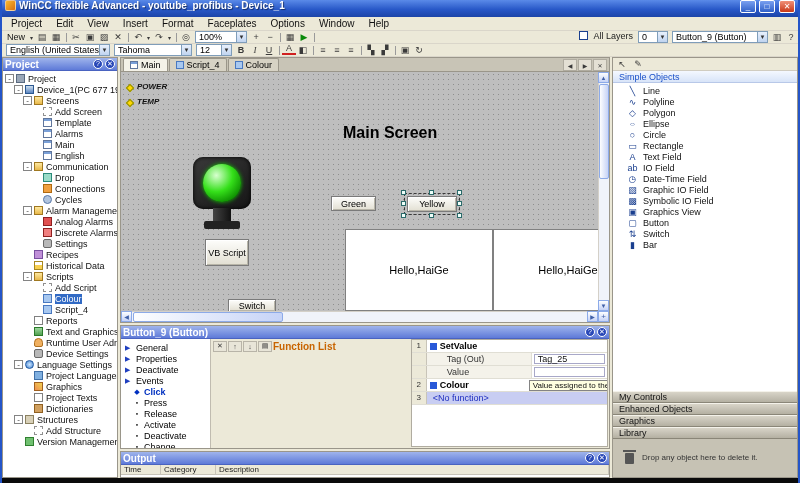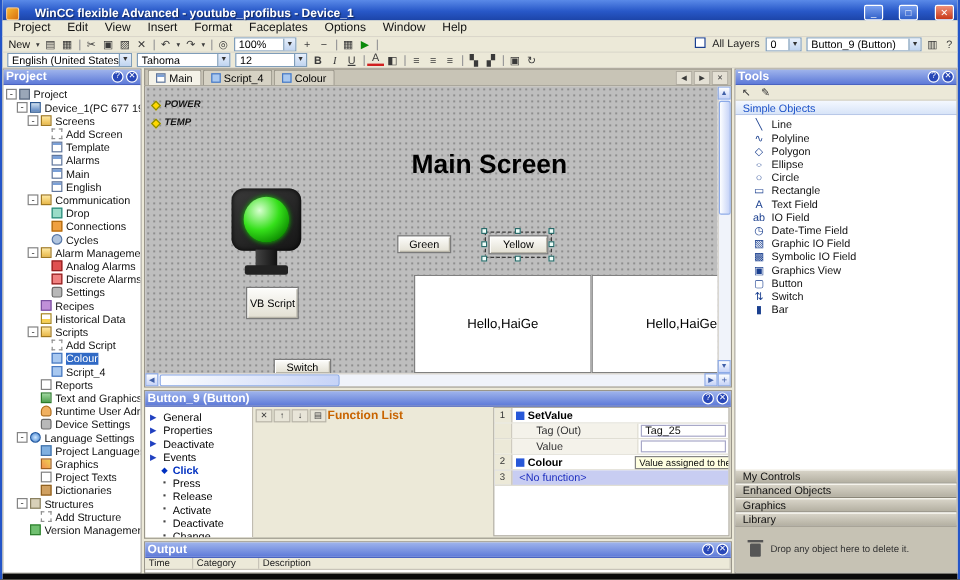--- a/index.html
+++ b/index.html
@@ -1,20 +1,20 @@
 <!DOCTYPE html>
 <html><head>
 <meta charset="utf-8">
 <style>
   * { margin:0; padding:0; box-sizing:border-box; font-family:"Liberation Sans","DejaVu Sans",sans-serif; }
   html,body { width:800px; height:483px; overflow:hidden; background:#000; }
   .app { position:relative; width:800px; height:483px; background:#ECE9D8; border-left:2px solid #2455C8; border-right:2px solid #2455C8; overflow:hidden; }
 
   
-  .titlebar { height:17px; background:linear-gradient(180deg,#5A8AE8 0%,#2858C8 55%,#1C44A8 100%); display:flex; align-items:flex-end; padding:0 3px; gap:13px; }
+  .titlebar { height:17px; background:linear-gradient(180deg,#5A8AE8 0%,#2858C8 55%,#1C44A8 100%); display:flex; align-items:flex-start; padding:0 3px; gap:3px; }
   .app-icon { width:11px; height:11px; background:linear-gradient(135deg,#F8B830,#D87010); border:1px solid rgba(255,255,255,.5); border-radius:2px; flex:none; }
   .title-text { color:#fff; font-size:10px; font-weight:bold; flex:1; text-shadow:1px 1px 1px rgba(0,0,0,.5); white-space:nowrap; overflow:hidden; }
   .winbtn { width:16px; height:13px; border:1px solid #fff; border-radius:2px; background:linear-gradient(180deg,#7AA0F0,#3060C8); color:#fff; font-size:8px; line-height:11px; text-align:center; flex:none; }
   .winbtn.close { background:linear-gradient(180deg,#F09078,#C83818); margin-left:1px; }
 
   
   .menubar { height:14px; background:#ECE9D8; border-bottom:1px solid #DAD6CA; display:flex; align-items:center; padding-left:2px; }
   .mitem { font-size:10px; padding:0 7px; color:#111; white-space:nowrap; }
   .tbrow { height:13px; background:#ECE9D8; display:flex; align-items:flex-start; padding-left:2px; border-bottom:1px solid #DAD6CA; overflow:hidden; }
   .tbtn { min-width:14px; height:12px; display:inline-flex; align-items:center; justify-content:center; font-size:9px; color:#3A3A3A; flex:none; }
@@ -82,21 +82,21 @@
   .tab.active { background:#F4F2E8; }
   .tab .ti { margin:0; width:8px; height:8px; }
   .tabctl { margin-left:auto; display:flex; align-items:center; }
   .tabctl .tbtn { border:1px solid #B0ACA0; background:#E4E0D4; margin-left:1px; font-size:6px; width:13px; }
 
   .canvas-wrap { position:relative; flex:1; border:1px solid #9A968A; background:#F2F1EA; overflow:hidden; }
   .canvas { position:absolute; left:0; top:0; right:11px; bottom:11px; background-color:#BEBEBE; background-image:radial-gradient(circle,#8E8E8E 0.6px,transparent 1px); background-size:5px 5px; overflow:hidden; }
   .indicator { position:absolute; display:flex; align-items:flex-end; gap:4px;font-style:italic; }
   .diamond { width:6px; height:6px; background:#FFD700; border:1px solid #8A8A00; transform:rotate(45deg); flex:none; }
   .ind-label { font-size:8px; font-weight:bold; color:#111; }
-  .main-title { position:absolute; left:222px; top:52px; font-size:22px; font-weight:bold; color:#000; white-space:nowrap; }
+  .main-title { position:absolute; left:222px; top:52px; font-size:16px; font-weight:bold; color:#000; white-space:nowrap; }
   .tl-head { position:absolute; left:72px; top:85px; width:58px; height:52px; background:linear-gradient(145deg,#3A3A3A,#151515); border-radius:10px; box-shadow:inset 0 0 4px #000; }
   .tl-ball { position:absolute; left:10px; top:7px; width:38px; height:38px; border-radius:50%; background:radial-gradient(circle at 35% 30%,#D8FFD0,#35E01A 45%,#0C8A00 80%,#064D00); box-shadow:0 0 4px #1C0; }
   .tl-neck { position:absolute; left:92px; top:136px; width:18px; height:14px; background:linear-gradient(90deg,#444,#111); }
   .tl-base { position:absolute; left:83px; top:149px; width:36px; height:8px; background:#222; border-radius:2px; }
   .cbtn { position:absolute; background:linear-gradient(180deg,#FDFDFB,#E2DFD2); border:1px solid #7A7A7A; box-shadow:inset 1px 1px 0 #fff, inset -1px -1px 0 #B8B5A8; font-size:9px; display:flex; align-items:center; justify-content:center; color:#000; white-space:nowrap; }
   .hello-panel { position:absolute; background:#fff; border:1px solid #808080; display:flex; align-items:center; justify-content:center; font-size:11px; color:#000; }
   .handle { position:absolute; width:5px; height:5px; background:#EFFFFA; border:1px solid #2A6A6A; }
   .sel-dash { position:absolute; border:1px dashed #3A3A3A; }
 
   .sb-v { position:absolute; right:0; top:0; bottom:11px; width:11px; background:#F0F3FA; border-left:1px solid #D4D0C8; }
@@ -259,21 +259,21 @@
 
   <div class="tbrow">
     <span class="dd" style="width:104px">
         <span class="ddval">English (United States)</span>
         <span class="arr">▼</span>
       </span>
     <span class="dd" style="width:78px">
         <span class="ddval">Tahoma</span>
         <span class="arr">▼</span>
       </span>
-    <span class="dd" style="width:60px">
+    <span class="dd" style="width:36px">
         <span class="ddval">12</span>
         <span class="arr">▼</span>
       </span>
 
       <span class="tbtn bold">B</span>
 
       <span class="tbtn italic">I</span>
 
       <span class="tbtn underline">U</span>
 
@@ -723,25 +723,20 @@
         </div>
         <div class="outcols">
           <span class="outcol" style="width:40px">Time</span>
           <span class="outcol" style="width:55px">Category</span>
           <span class="outcol" style="flex:1">Description</span>
         </div>
       </div>
     </div>
 
     <div class="right-panel">
-      <div class="phead">
-        <span class="ptitle">Tools</span>
-        <span class="pbtn">?</span>
-        <span class="pbtn">✕</span>
-      </div>
       <div class="tools-toolbar">
 
           <span class="tbtn">↖</span>
 
           <span class="tbtn">✎</span>
 
       </div>
       <div class="tso">Simple Objects</div>
       <div class="tool-list">
 

